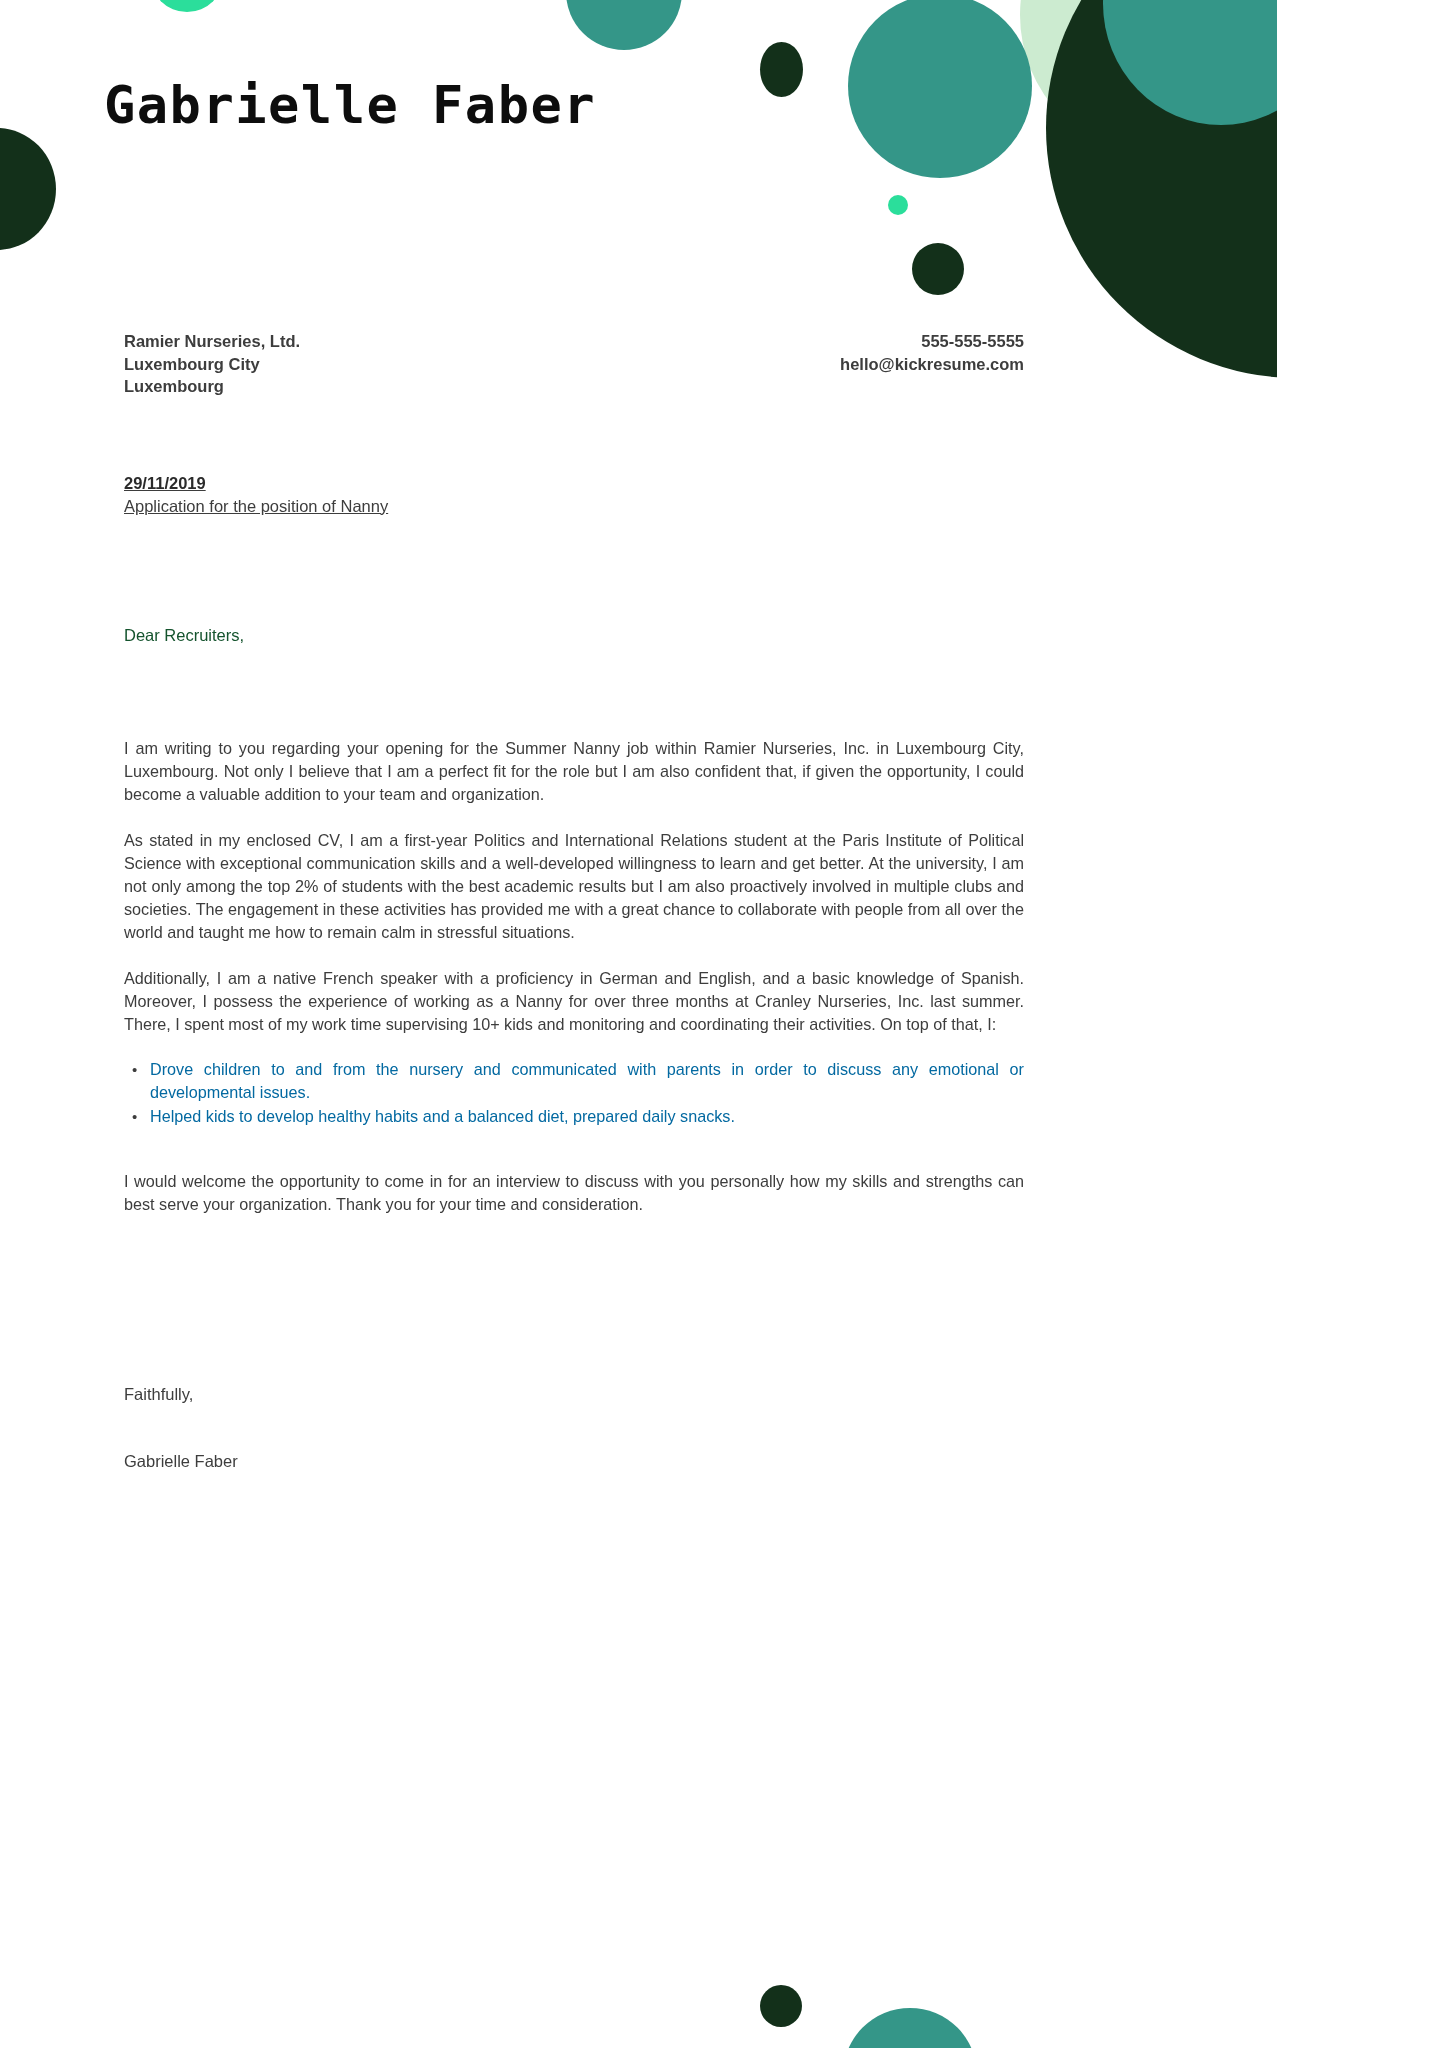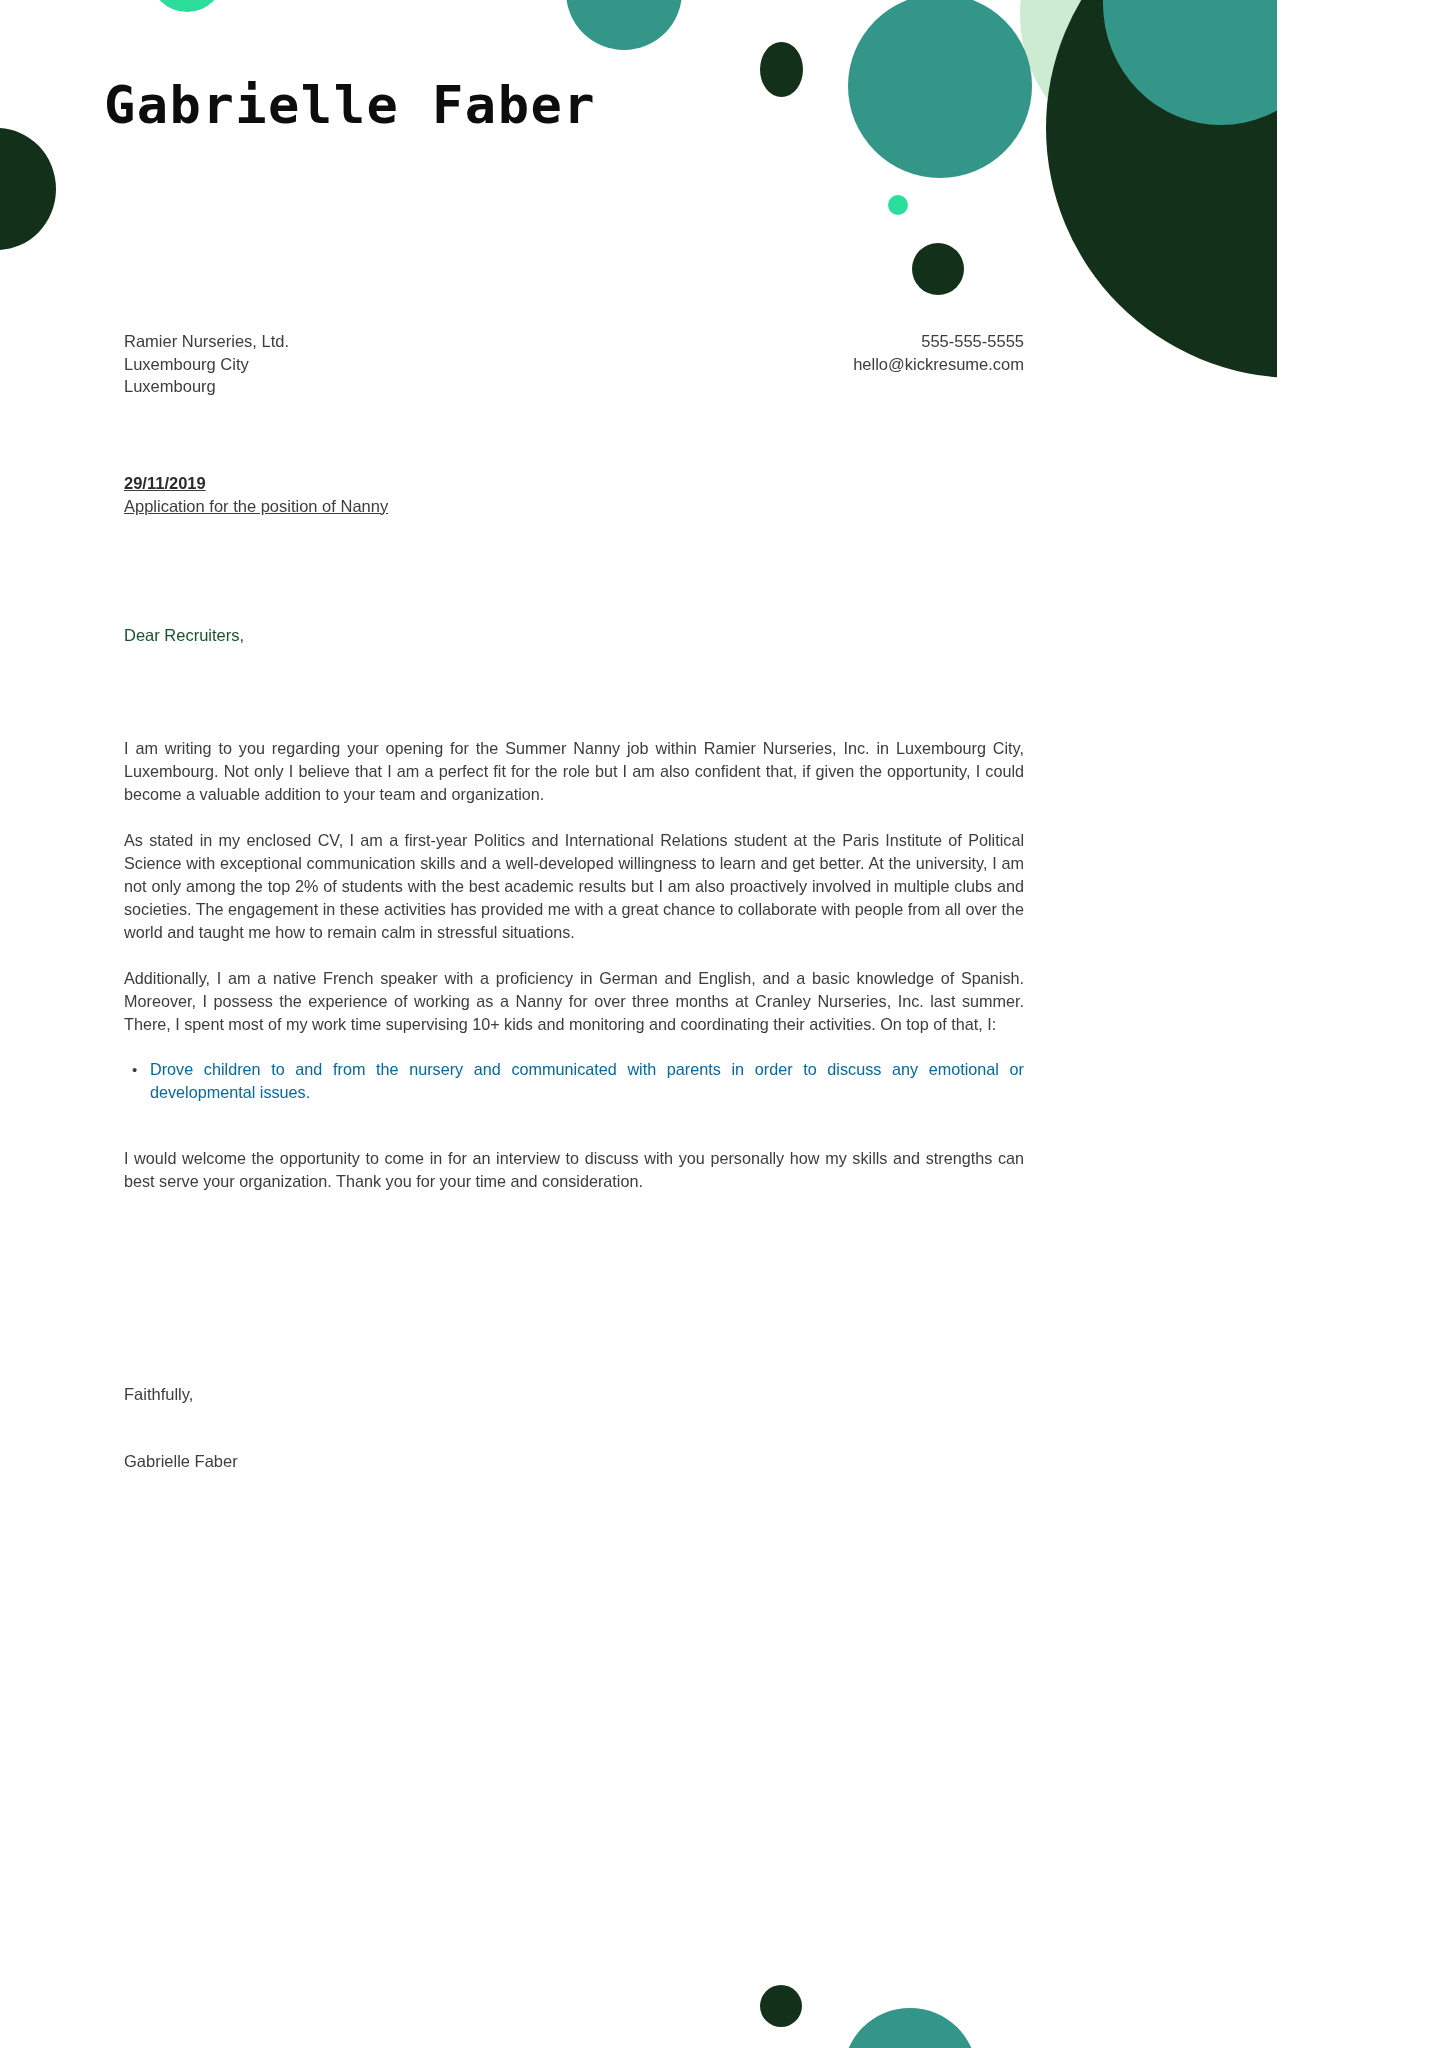--- a/index.html
+++ b/index.html
@@ -53,20 +53,21 @@
   }
 
   .addr-row {
     position: absolute;
     top: 330px;
     left: 0;
     width: 900px;
     display: flex;
     justify-content: space-between;
     align-items: flex-start;
+    font-weight: bold;
   }
   .addr-block, .contact-block {
     font-size: 16.5px;
     line-height: 22.6px;
     color: #3d3d3d;
   }
   .contact-block {
     text-align: right;
   }
   .addr-line, .contact-line {
@@ -210,20 +211,21 @@
 
     <div class="salutation">Dear Recruiters,</div>
 
     <div class="letter-body">
       <p class="para">I am writing to you regarding your opening for the Summer Nanny job within Ramier Nurseries, Inc. in Luxembourg City, Luxembourg. Not only I believe that I am a perfect fit for the role but I am also confident that, if given the opportunity, I could become a valuable addition to your team and organization.</p>
       <p class="para">As stated in my enclosed CV, I am a first-year Politics and International Relations student at the Paris Institute of Political Science with exceptional communication skills and a well-developed willingness to learn and get better. At the university, I am not only among the top 2% of students with the best academic results but I am also proactively involved in multiple clubs and societies. The engagement in these activities has provided me with a great chance to collaborate with people from all over the world and taught me how to remain calm in stressful situations.</p>
       <p class="para">Additionally, I am a native French speaker with a proficiency in German and English, and a basic knowledge of Spanish. Moreover, I possess the experience of working as a Nanny for over three months at Cranley Nurseries, Inc. last summer. There, I spent most of my work time supervising 10+ kids and monitoring and coordinating their activities. On top of that, I:</p>
 
       <ul class="bullets">
         <li class="bullet">Drove children to and from the nursery and communicated with parents in order to discuss any emotional or developmental issues.</li>
+        <li class="bullet">Helped kids to develop healthy habits and a balanced diet, prepared daily snacks.</li>
       </ul>
 
       <p class="para closing-para">I would welcome the opportunity to come in for an interview to discuss with you personally how my skills and strengths can best serve your organization. Thank you for your time and consideration.</p>
     </div>
 
     <div class="signoff">Faithfully,</div>
     <div class="signature-name">Gabrielle Faber</div>
 
   </div>
 </div>

